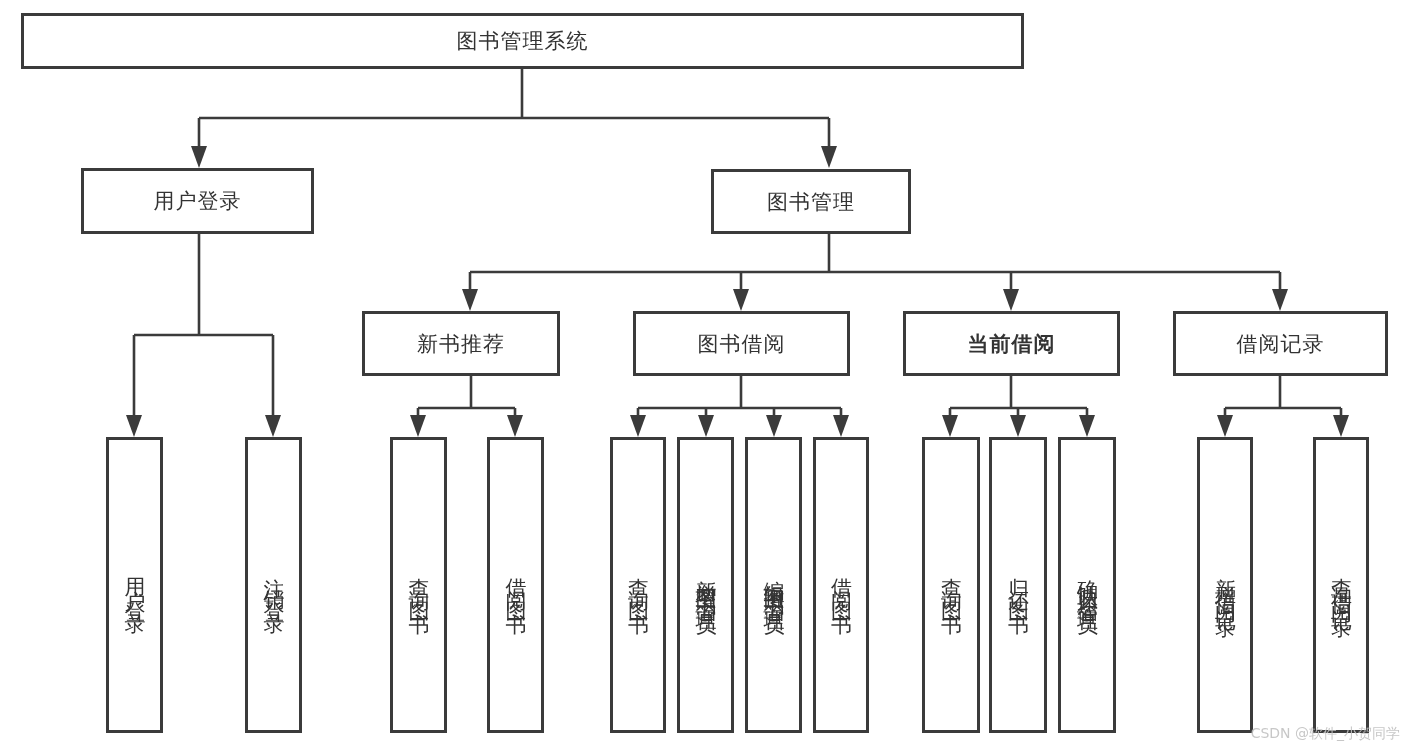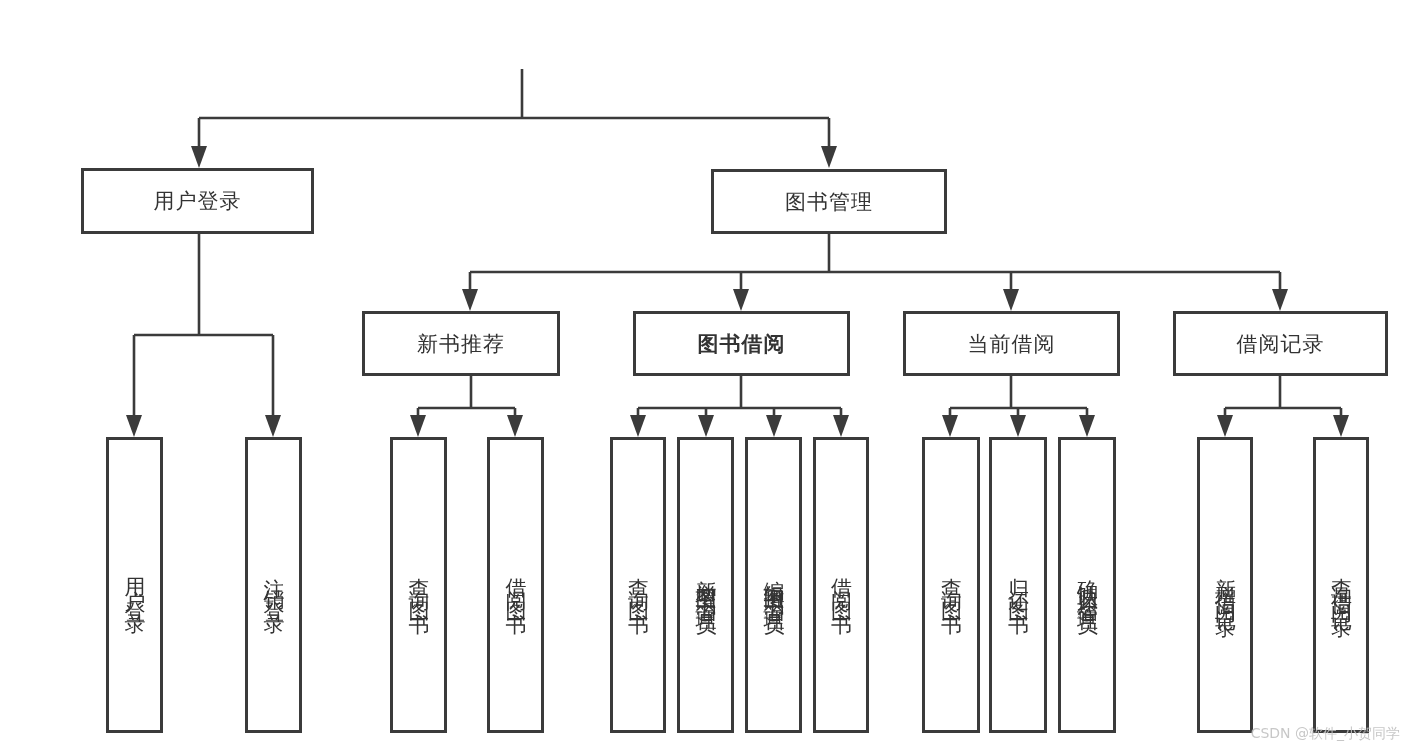--- a/index.html
+++ b/index.html
@@ -113,27 +113,28 @@
       <polygon points="774,437 766,415 782,415"></polygon>
       <polygon points="841,437 833,415 849,415"></polygon>
       <polygon points="950,437 942,415 958,415"></polygon>
       <polygon points="1018,437 1010,415 1026,415"></polygon>
       <polygon points="1087,437 1079,415 1095,415"></polygon>
       <polygon points="1225,437 1217,415 1233,415"></polygon>
       <polygon points="1341,437 1333,415 1349,415"></polygon>
     </g>
   </svg>
 
+  <div class="node" style="left:21px;top:13px;width:1003px;height:56px;">图书管理系统</div>
 
   <div class="node" style="left:81px;top:168px;width:233px;height:66px;">用户登录</div>
-  <div class="node" style="left:711px;top:169px;width:236px;height:65px;">图书管理</div>
+  <div class="node" style="left:711px;top:169px;width:200px;height:65px;">图书管理</div>
 
   <div class="node" style="left:362px;top:311px;width:198px;height:65px;">新书推荐</div>
-  <div class="node" style="left:633px;top:311px;width:217px;height:65px;font-weight:bold;">图书借阅</div>
-  <div class="node" style="left:903px;top:311px;width:217px;height:65px;">当前借阅</div>
+  <div class="node" style="left:633px;top:311px;width:217px;height:65px;">图书借阅</div>
+  <div class="node" style="left:903px;top:311px;width:217px;height:65px;font-weight:bold;">当前借阅</div>
   <div class="node" style="left:1173px;top:311px;width:215px;height:65px;">借阅记录</div>
 
   <div class="leaf" style="left:106px;width:57px;">
     <span class="sp4">用户登录</span>
   </div>
   <div class="leaf" style="left:245px;width:57px;">
     <span class="sp4">注销登录</span>
   </div>
 
   <div class="leaf" style="left:390px;width:57px;">

